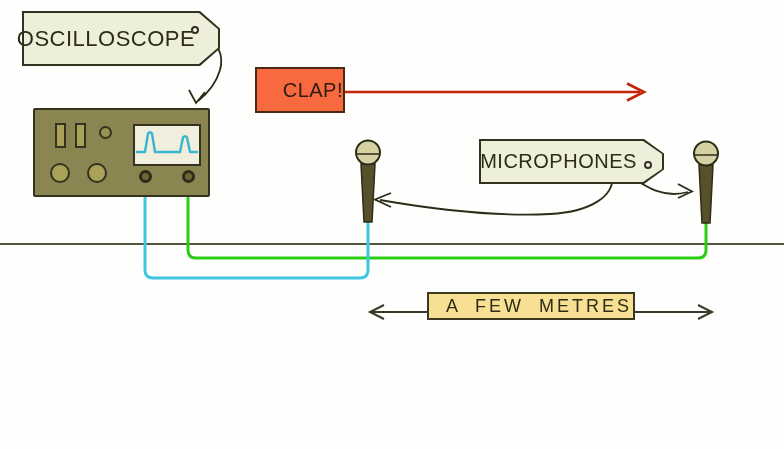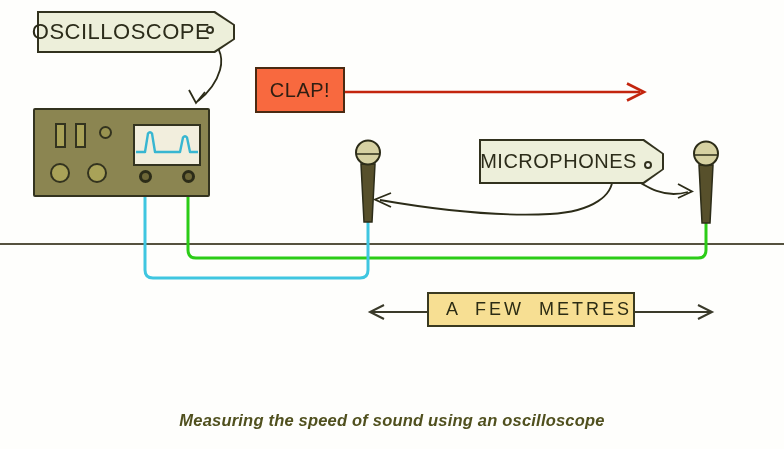--- a/index.html
+++ b/index.html
@@ -20,21 +20,21 @@
     position:absolute;inset:2px;background:#edefda;
     clip-path:polygon(0 0, calc(100% - 19px) 0, 100% 32%, 100% 68%, calc(100% - 19px) 100%, 0 100%);
   }
   .tag .tag-text{
     position:absolute;left:0;top:0;bottom:0;display:flex;align-items:center;justify-content:center;
     color:#2c2c1a;letter-spacing:.5px;
   }
   .tag .tag-hole{
     position:absolute;width:8px;height:8px;border:2px solid #32321e;border-radius:50%;background:#f8f8ee;
   }
-  .osc-tag{left:22px;top:11px;width:198px;height:42px;margin-left:15px;}
+  .osc-tag{left:22px;top:11px;width:198px;height:55px;}
   .osc-tag .tag-text{right:30px;font-size:22px;}
   .osc-tag .tag-hole{left:169px;top:15px;}
   .mic-tag{left:435px;top:139px;width:185px;height:45px;margin-left:44px;}
   .mic-tag .tag-text{right:26px;font-size:20px;}
   .mic-tag .tag-hole{left:165px;top:22px;}
 
   
   .scope{
     position:absolute;left:33px;top:108px;width:177px;height:89px;
     background:#8b8551;border:2px solid #33331f;border-radius:2px;
@@ -48,25 +48,25 @@
   .scope .k1{left:15px;top:53px;}
   .scope .k2{left:52px;top:53px;}
   .scope .jack{position:absolute;width:13px;height:13px;border:3px solid #2c2c18;border-radius:50%;background:#6e6738;}
   .scope .j1{left:104px;top:60px;}
   .scope .j2{left:147px;top:60px;}
 
   
   .clap-box{
     position:absolute;left:255px;top:67px;width:90px;height:46px;
     background:#f8693f;border:2px solid #4a2a12;
-    display:flex;align-items:center;justify-content:center;
+    display:flex;align-items:center;justify-content:flex-end;
     font-size:20px;color:#2e1e12;letter-spacing:.5px;
   }
   .distance-box{
-    position:absolute;left:427px;top:292px;width:208px;height:35px;
+    position:absolute;left:427px;top:292px;width:208px;height:28px;
     background:#f7df93;border:2px solid #3a3a20;
     display:flex;align-items:center;justify-content:center;
     font-size:18px;color:#2c2c14;letter-spacing:3px;word-spacing:7px;padding-left:16px;
   }
 
   
   .mic{position:absolute;width:30px;height:85px;}
   .mic-left{left:353px;top:139px;}
   .mic-right{left:691px;top:140px;}
 
@@ -151,15 +151,14 @@
   <svg class="mic mic-right" viewBox="0 0 30 85">
     <polygon points="8,25 22,25 19,83 11,83" fill="#57502b" stroke="#2c2c18" stroke-width="1.5"></polygon>
     <circle cx="15" cy="13.5" r="12" fill="#d6d1a2" stroke="#2c2c18" stroke-width="2"></circle>
     <line x1="3.5" y1="15" x2="26.5" y2="15" stroke="#2c2c18" stroke-width="1.5"></line>
   </svg>
 
   <div class="distance-box">
     <span>A FEW METRES</span>
   </div>
 
-  <div class="caption">Measuring the speed of sound using an oscilloscope</div>
 
 </div>
 
 </body></html>

